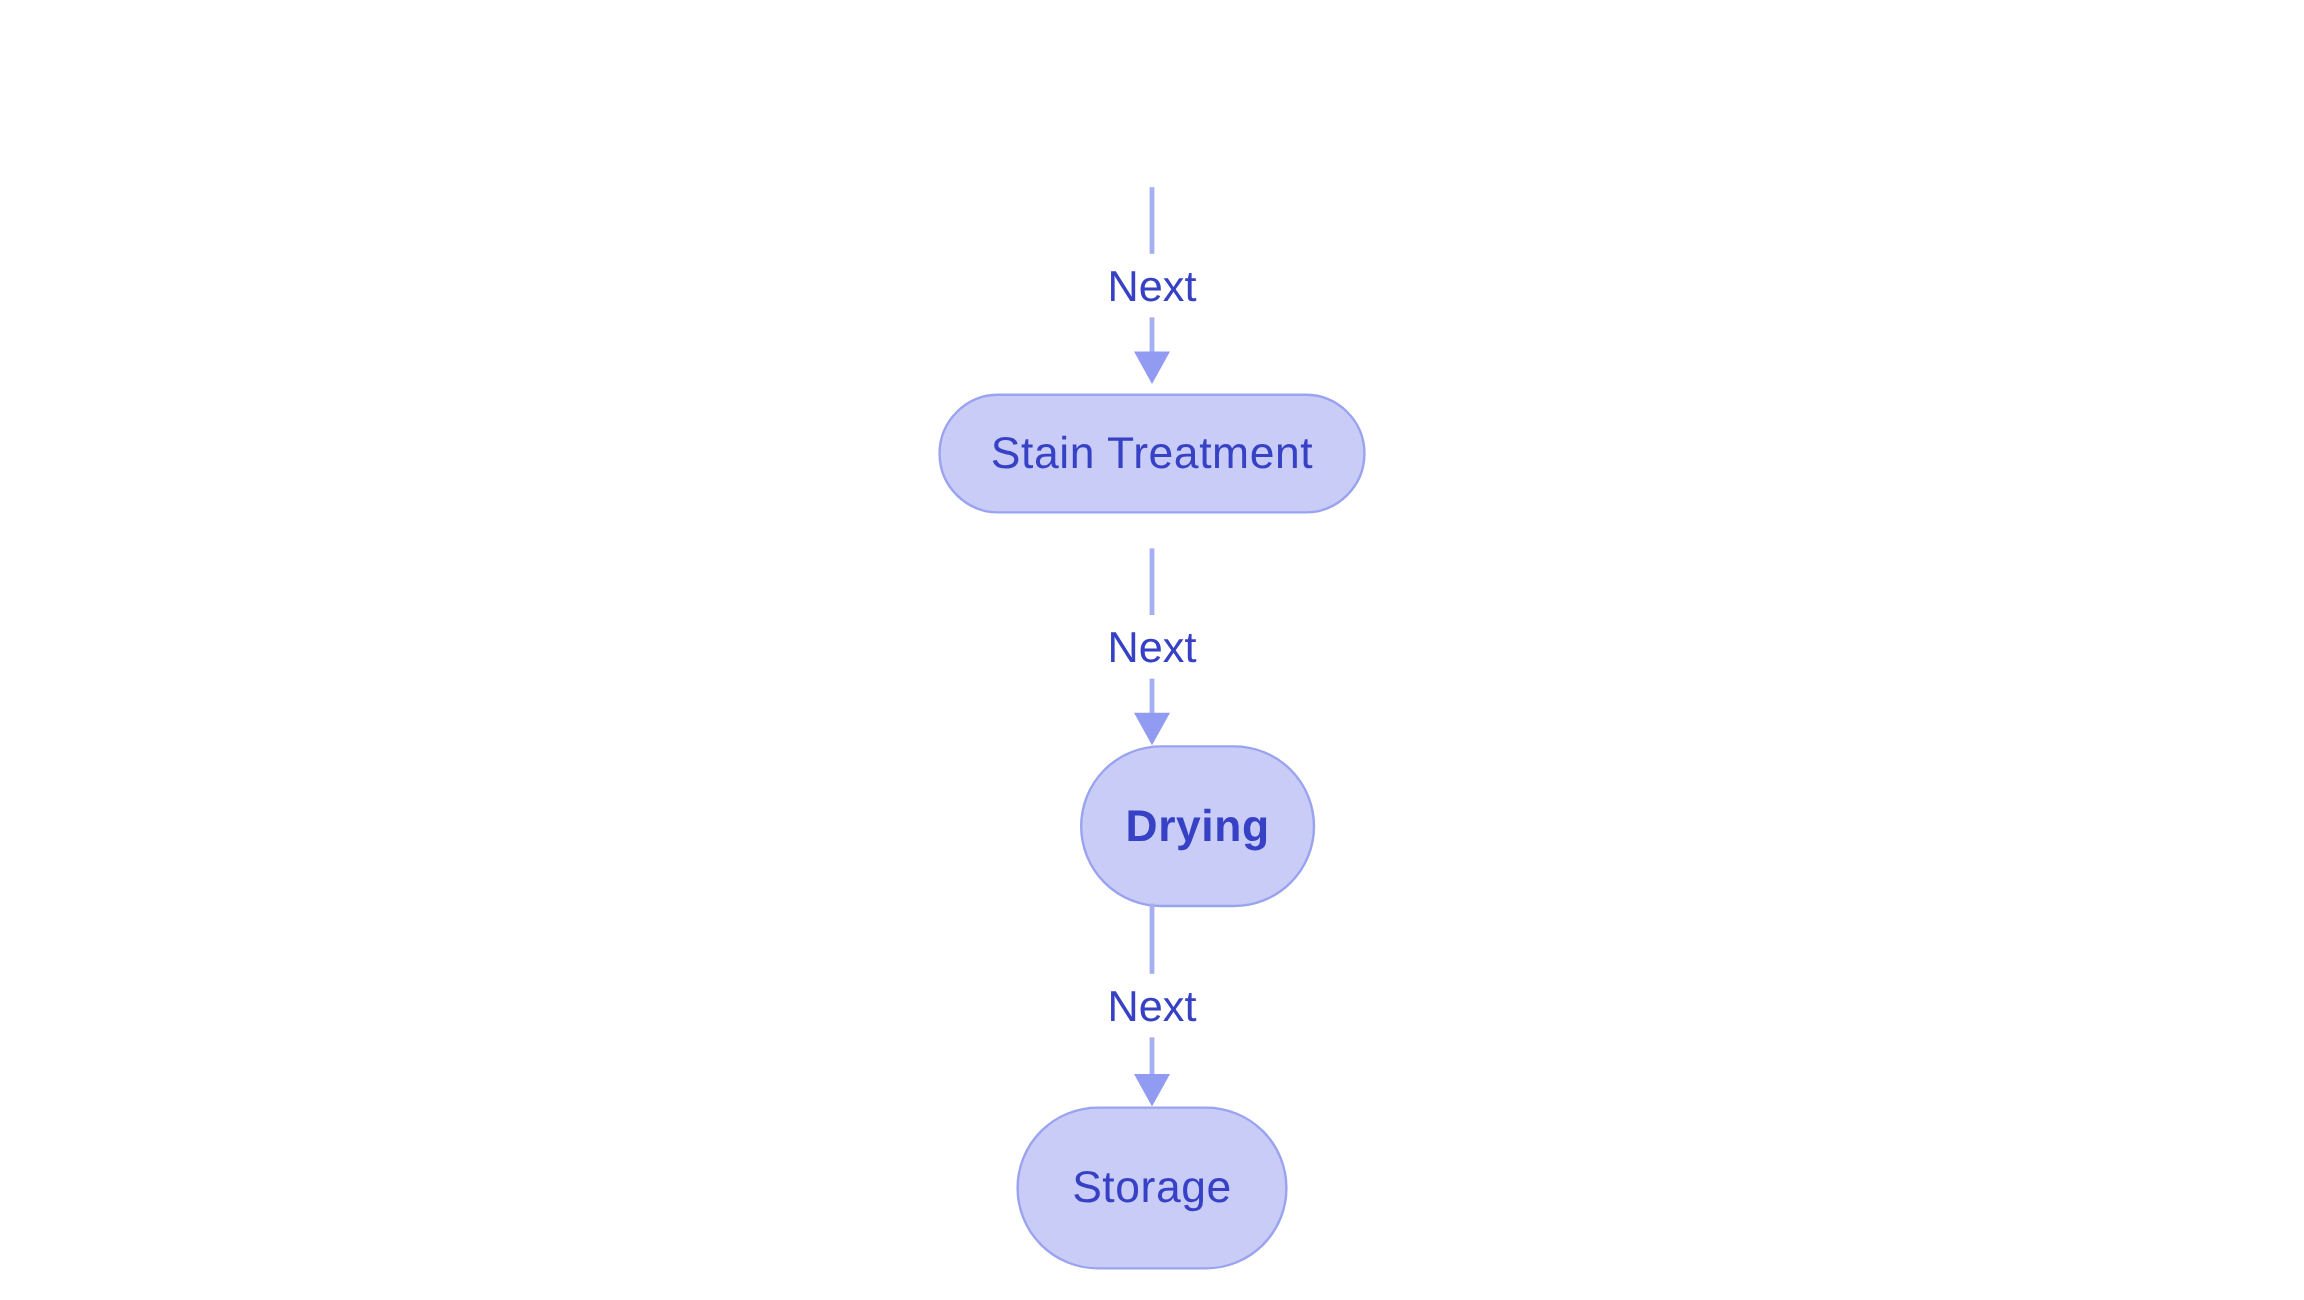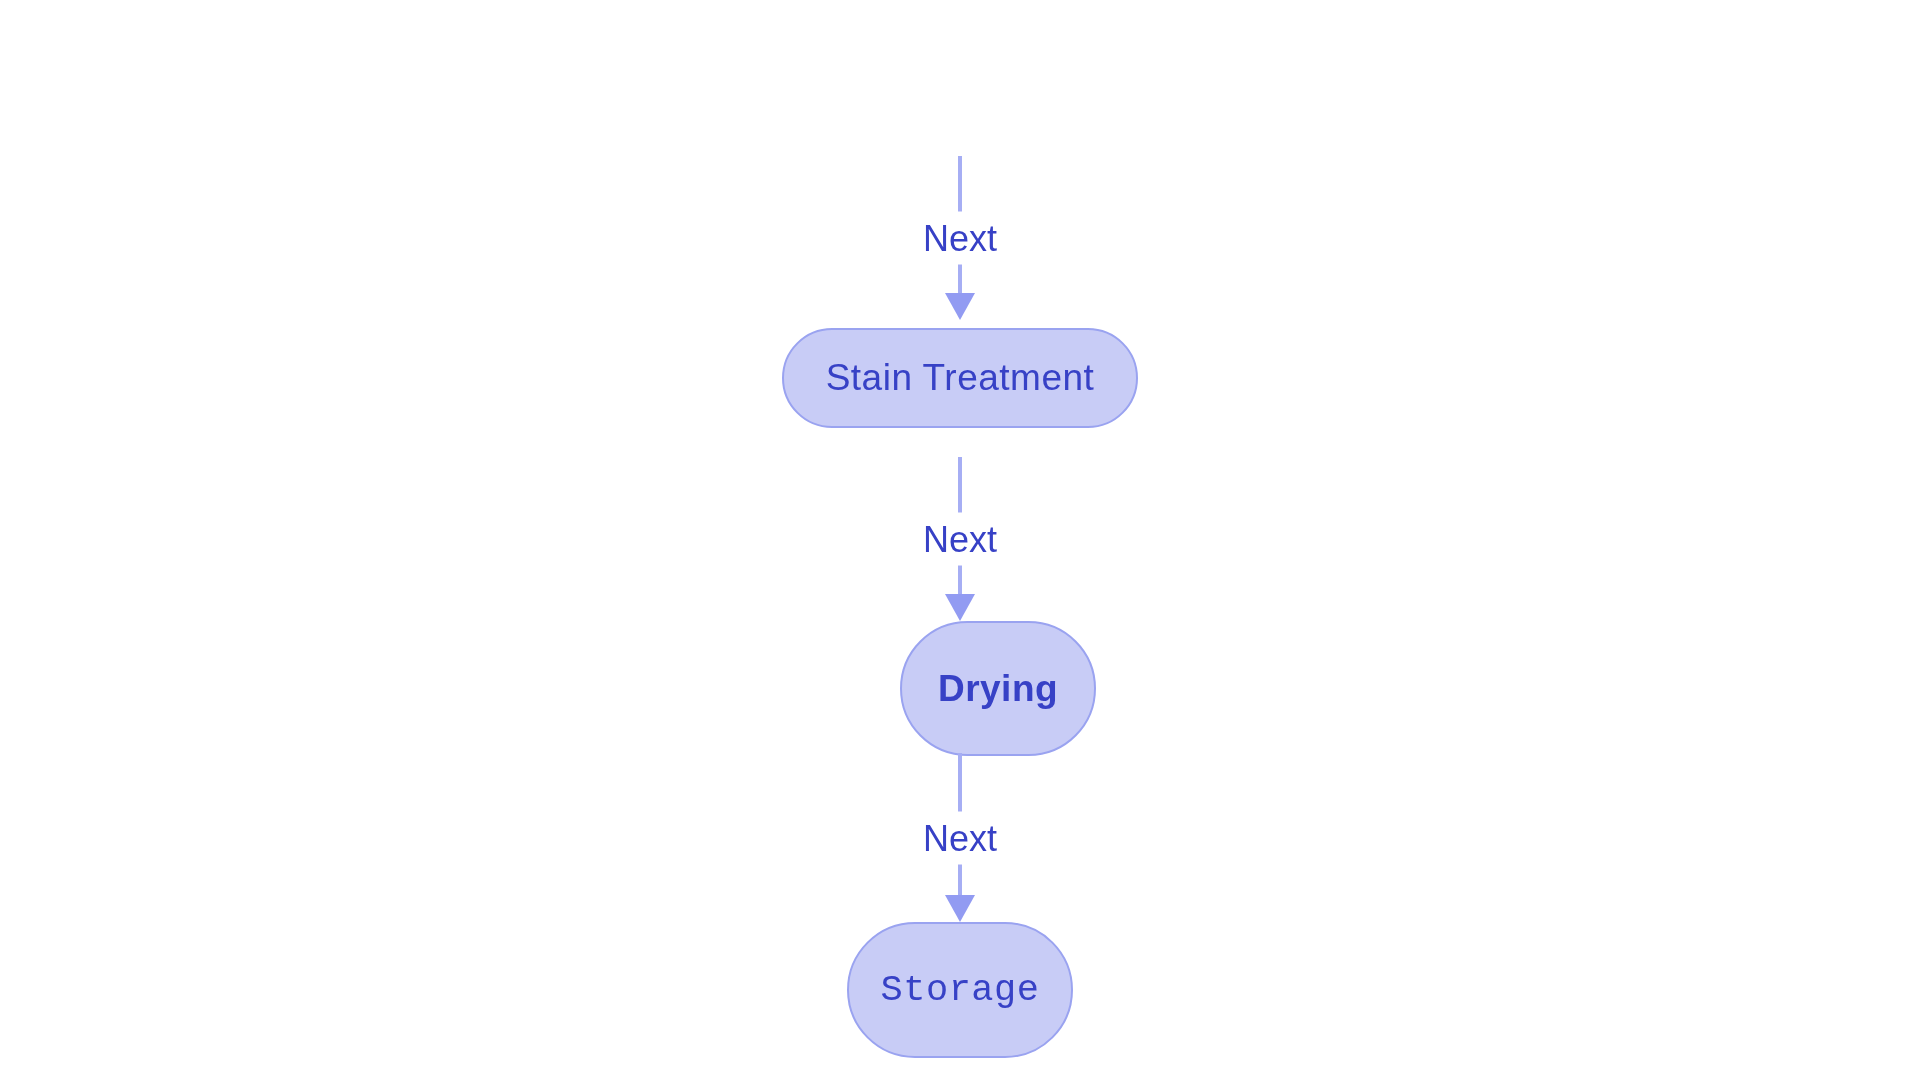--- a/index.html
+++ b/index.html
@@ -35,21 +35,21 @@
     border-radius: 68px;
     color: var(--node-text);
     font-size: 37px;
     font-weight: 400;
     letter-spacing: 0.5px;
     white-space: nowrap;
   }
   #node-washing         { left: 845px; top: 19px;  width: 230px; height: 137px; }
   #node-stain-treatment { left: 782px; top: 328px; width: 356px; height: 100px; }
   #node-drying          { left: 900px; top: 621px; width: 196px; height: 135px; font-weight: bold; }
-  #node-storage         { left: 847px; top: 922px; width: 226px; height: 136px; font-family: Liberation Mono, monospace; }
+  #node-storage         { left: 847px; top: 922px; width: 226px; height: 136px; }
 
   .edge {
     position: absolute;
     left: 880px;
     width: 160px;
   }
   #edge-0 { top: 156px; height: 164px; }
   #edge-1 { top: 457px; height: 164px; }
   #edge-2 { top: 753px; height: 169px; }
 

